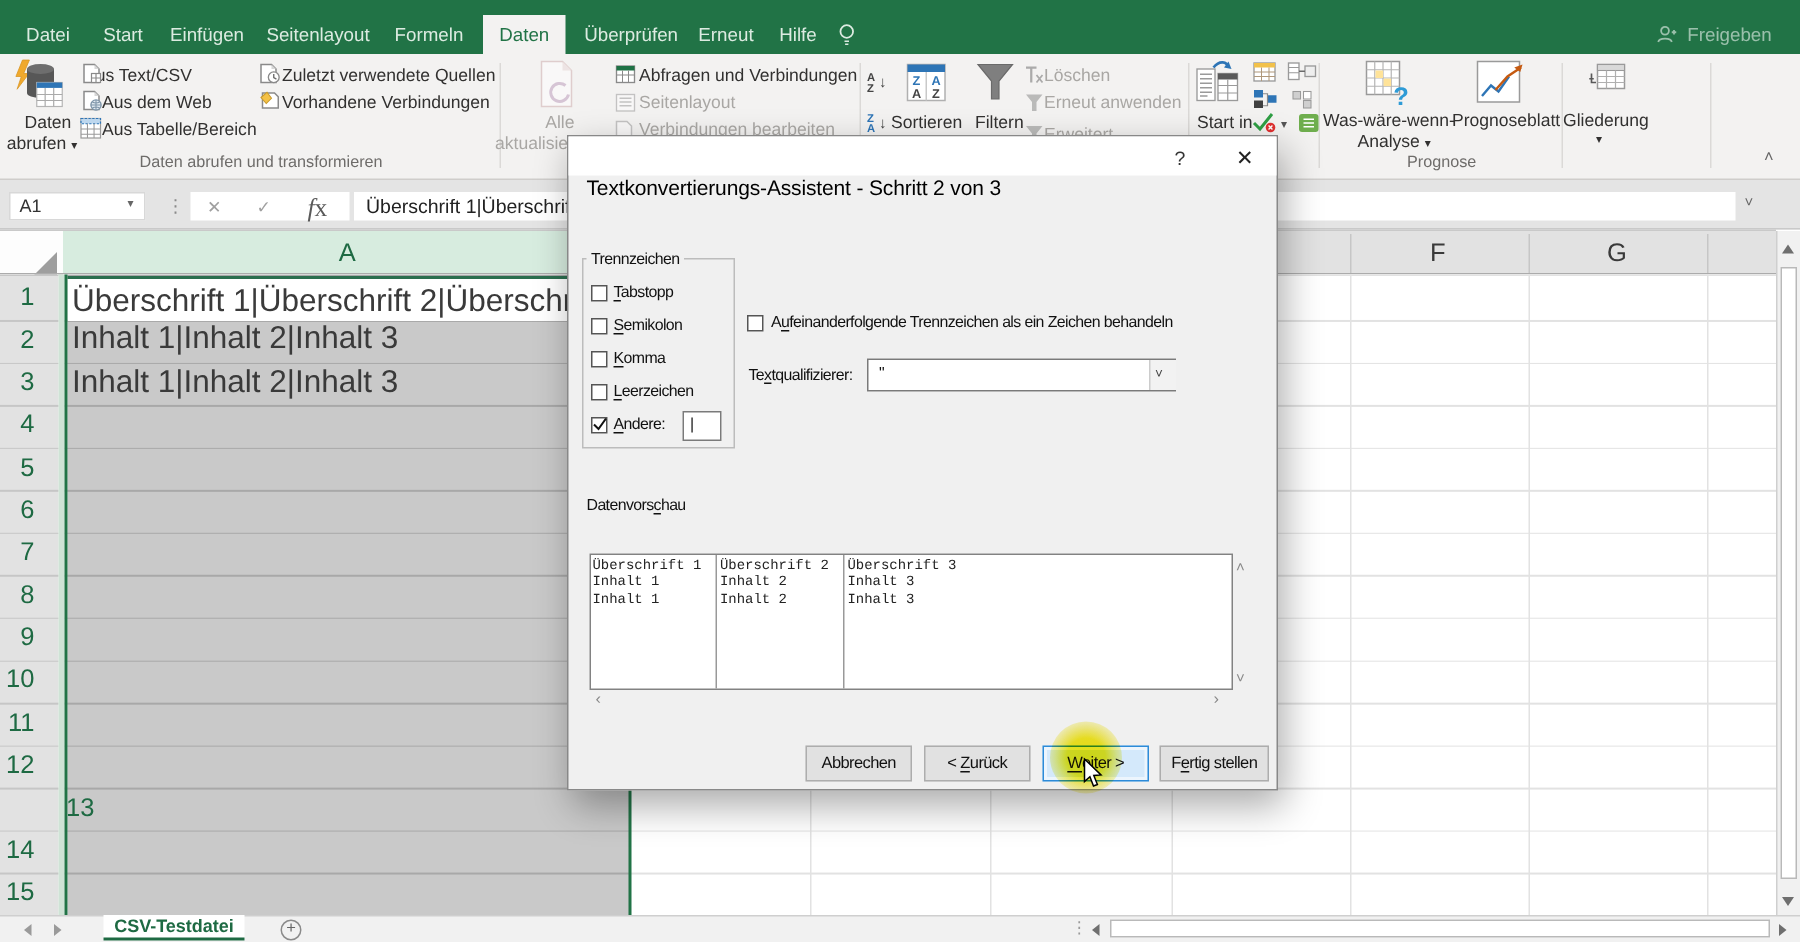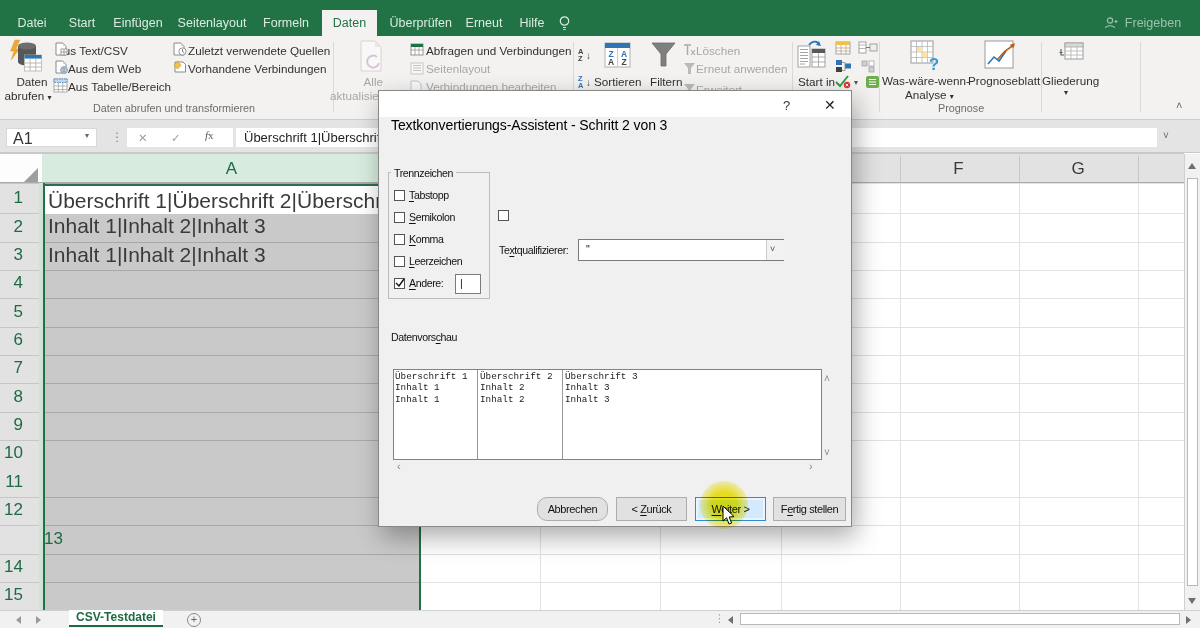--- a/index.html
+++ b/index.html
@@ -259,27 +259,27 @@
   <div class="abs" style="left:1176px;top:99px;font-size:11px;color:#666;">˄</div>
   <svg class="abs" style="left:1058px;top:42px;" width="26" height="24" viewBox="0 0 26 24">
     <rect x="7" y="1" width="18" height="16" fill="#fff" stroke="#9a9a9a" stroke-width="1"></rect>
     <rect x="7" y="1" width="18" height="4" fill="#d9d9d9" stroke="#9a9a9a" stroke-width="0.7"></rect>
     <path d="M7 9h18M7 13h18M13 5v12M19 5v12" stroke="#b0b0b0" stroke-width="0.8"></path>
     <path d="M3 7v6h3M1.5 10.5h3" stroke="#595959" stroke-width="1.1" fill="none"></path>
   </svg>
 
   <div class="abs" id="fbar"></div>
   <div class="wbox" style="left:6px;top:128px;width:91px;height:19px;border:1px solid #d8d8d8;box-sizing:border-box;"></div>
-  <div class="abs" style="left:13px;top:130px;font-size:16px;color:#333;">A1</div>
+  <div class="abs" style="left:13px;top:130px;font-size:12px;color:#333;">A1</div>
   <div class="abs" style="left:85px;top:131px;font-size:8px;color:#666;">▾</div>
   <div class="abs" style="left:111px;top:130px;font-size:12px;color:#8a8a8a;letter-spacing:0;">⋮</div>
   <div class="wbox" style="left:127px;top:128px;width:106px;height:19px;"></div>
   <div class="abs" style="left:138px;top:131px;font-size:11.5px;color:#a0a0a0;">✕</div>
   <div class="abs" style="left:171px;top:131px;font-size:11.5px;color:#a0a0a0;">✓</div>
-  <div class="abs" style="left:205px;top:129px;font-size:11px;color:#5a5a5a;font-family:'Liberation Serif',serif;"><i>f</i>x</div>
+  <div class="abs" style="left:205px;top:129px;font-size:17px;color:#5a5a5a;font-family:'Liberation Serif',serif;"><i>f</i>x</div>
   <div class="wbox" style="left:236px;top:128px;width:921px;height:19px;"></div>
   <div class="abs" style="left:244px;top:130px;font-size:13px;color:#222;white-space:nowrap;overflow:hidden;width:910px;">Überschrift 1|Überschrift 2|Überschrift 3</div>
   <div class="abs" style="left:1163px;top:130px;font-size:10px;color:#666;">˅</div>
 
   <div class="ghead" style="left:0px;width:42px;background:#fdfdfd;"></div>
   <div class="abs" style="left:22px;top:168px;width:0;height:0;border-left:16px solid transparent;border-bottom:16px solid #9e9e9e;"></div>
   <div class="ghead" style="left:42px;width:379px;background:#d7ecdf;"></div>
   <div class="hletter" style="left:42px;width:379px;color:#1e6a43;font-size:17px;">A</div>
   <div class="ghead" style="left:421px;width:763px;"></div>
   <div class="hletter" style="left:899px;width:119px;">F</div>
@@ -364,20 +364,21 @@
     <div class="abs" style="left:30px;top:164px;"><u>L</u>eerzeichen</div>
     <div class="chk" style="left:15px;top:187px;"></div>
     <svg class="abs" style="left:15px;top:186px;" width="12" height="12" viewBox="0 0 12 12">
         <path d="M2 6l3 3 5-7" fill="none" stroke="#111" stroke-width="1.4"></path>
       </svg>
     <div class="abs" style="left:30px;top:186px;"><u>A</u>ndere:</div>
     <div class="abs" style="left:76px;top:183px;width:26px;height:20px;background:#fff;border:1px solid #7a7a7a;box-sizing:border-box;"></div>
     <div class="abs" style="left:81px;top:186px;">|</div>
 
     <div class="chk" style="left:119px;top:119px;"></div>
+    <div class="abs" style="left:135px;top:118px;">A<u>u</u>feinanderfolgende Trennzeichen als ein Zeichen behandeln</div>
 
     <div class="abs" style="left:120px;top:153px;">Te<u>x</u>tqualifizierer:</div>
     <div class="abs" style="left:199px;top:148px;width:206px;height:22px;background:#fff;border:1px solid #7a7a7a;box-sizing:border-box;"></div>
     <div class="abs" style="left:387px;top:149px;width:17px;height:20px;background:#f2f2f2;border-left:1px solid #ccc;"></div>
     <div class="abs" style="left:391px;top:153px;font-size:9px;color:#444;">˅</div>
     <div class="abs" style="left:207px;top:152px;">"</div>
 
     <div class="abs" style="left:12px;top:240px;">Datenvors<u>c</u>hau</div>
     <div class="abs" style="left:14px;top:278px;width:429px;height:91px;background:#fff;border:1px solid #828282;box-sizing:border-box;"></div>
     <div class="abs" style="left:98px;top:279px;width:1px;height:89px;background:#999;"></div>
@@ -389,21 +390,21 @@
 Inhalt 2
 Inhalt 2</div>
     <div class="abs" style="left:186px;top:280px;font-family:'Liberation Mono',monospace;font-size:9.3px;line-height:11.3px;letter-spacing:0;color:#222;white-space:pre;">Überschrift 3
 Inhalt 3
 Inhalt 3</div>
     <div class="abs" style="left:445px;top:282px;font-size:10px;color:#888;">˄</div>
     <div class="abs" style="left:445px;top:356px;font-size:10px;color:#888;">˅</div>
     <div class="abs" style="left:18px;top:369px;font-size:11px;color:#888;">‹</div>
     <div class="abs" style="left:430px;top:369px;font-size:11px;color:#888;">›</div>
 
-    <div class="dbtn" style="left:158px;border-radius:10px;">Abbrechen</div>
+    <div class="dbtn" style="left:158px;">Abbrechen</div>
     <div class="dbtn" style="left:237px;">&lt; <u>Z</u>urück</div>
     <div class="dbtn" style="left:316px;background:#d4e9fb;border:1px solid #2d8bd8;box-shadow:inset 0 0 0 2px rgba(255,255,255,0.55);"><u>W</u>eiter &gt;</div>
     <div class="dbtn" style="left:394px;width:73px;">F<u>e</u>rtig stellen</div>
   </div>
 
   <div class="abs" style="left:700px;top:481px;width:48px;height:48px;border-radius:50%;
     background:radial-gradient(circle, rgba(244,232,18,0.98) 0%, rgba(244,232,18,0.93) 38%, rgba(245,235,55,0.62) 58%, rgba(246,238,90,0.25) 76%, rgba(246,238,120,0) 96%);mix-blend-mode:multiply;"></div>
   <svg class="abs" style="left:722px;top:505px;" width="16" height="22" viewBox="0 0 16 22">
     <path d="M1 1 L1 16 L4.6 12.8 L7 19 L9.6 18 L7.2 12 L12 11.6 Z" fill="#fff" stroke="#000" stroke-width="1"></path>
   </svg>

